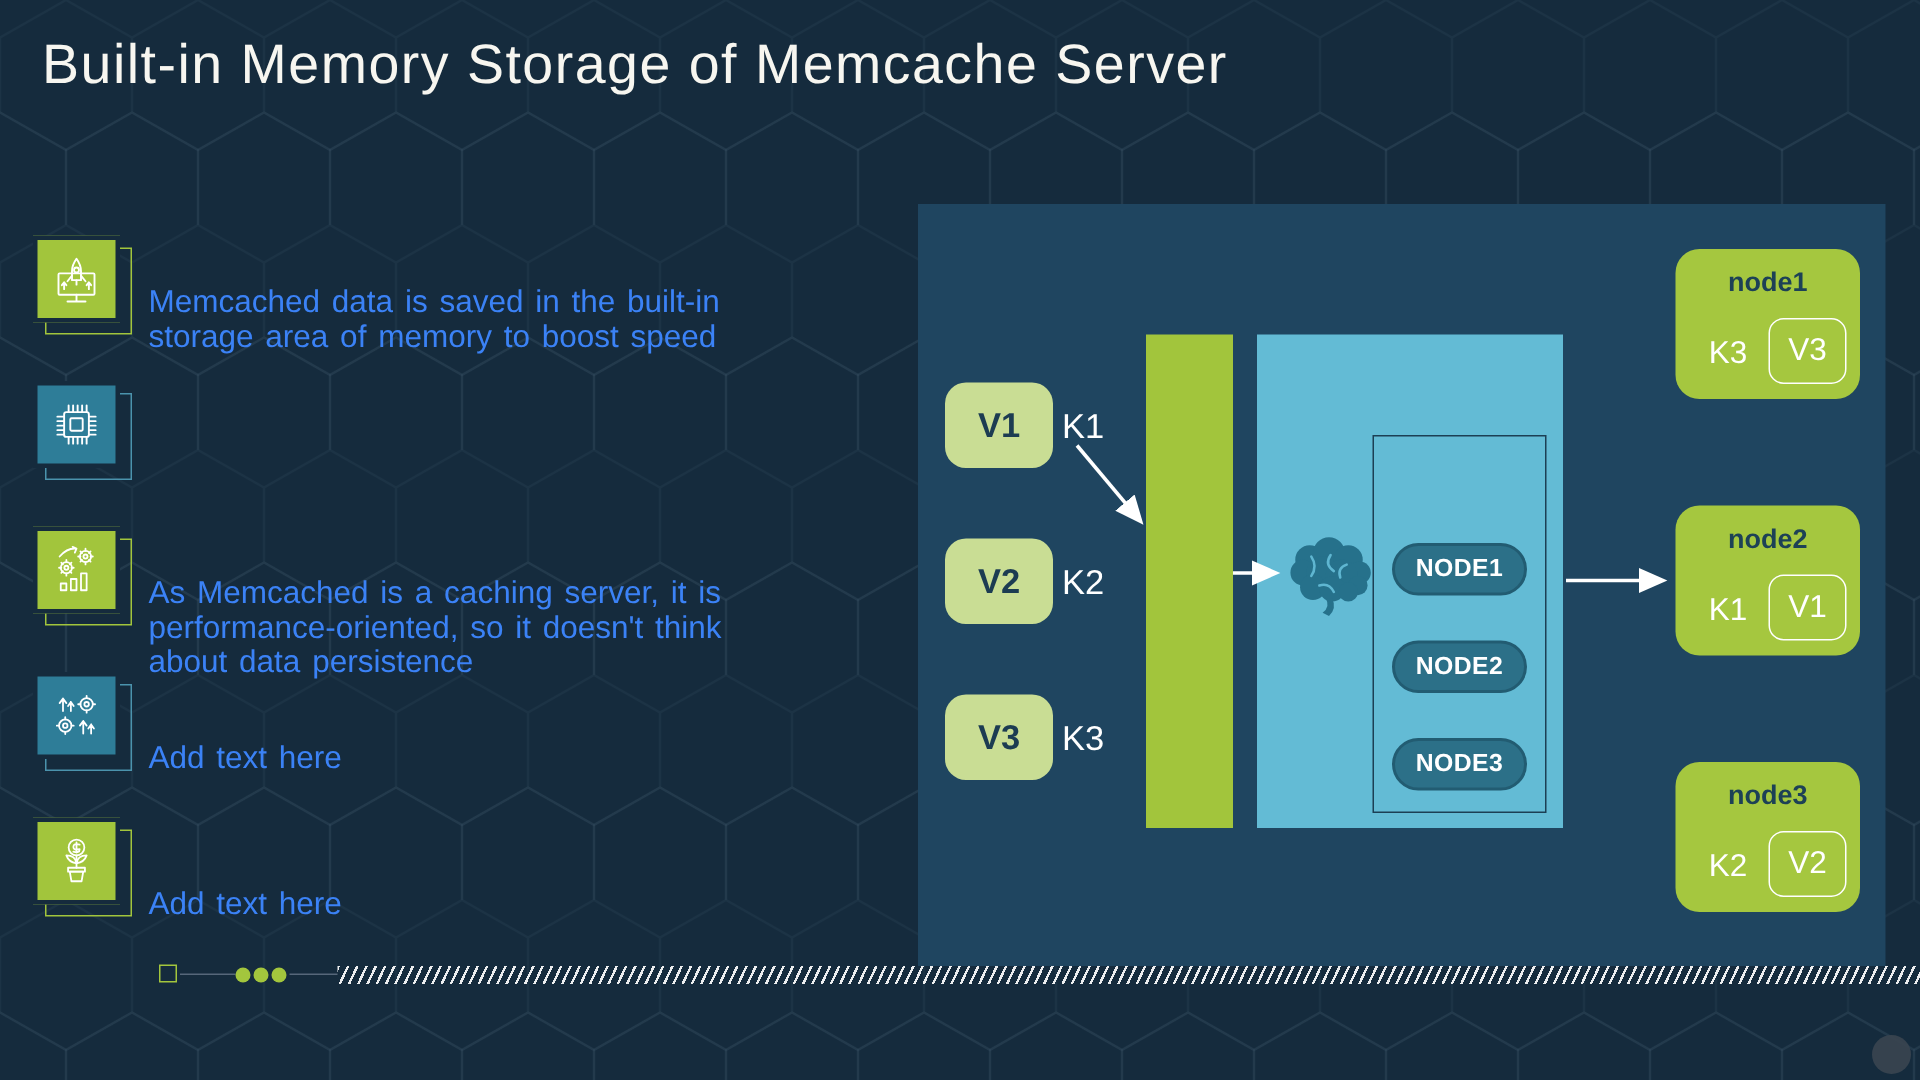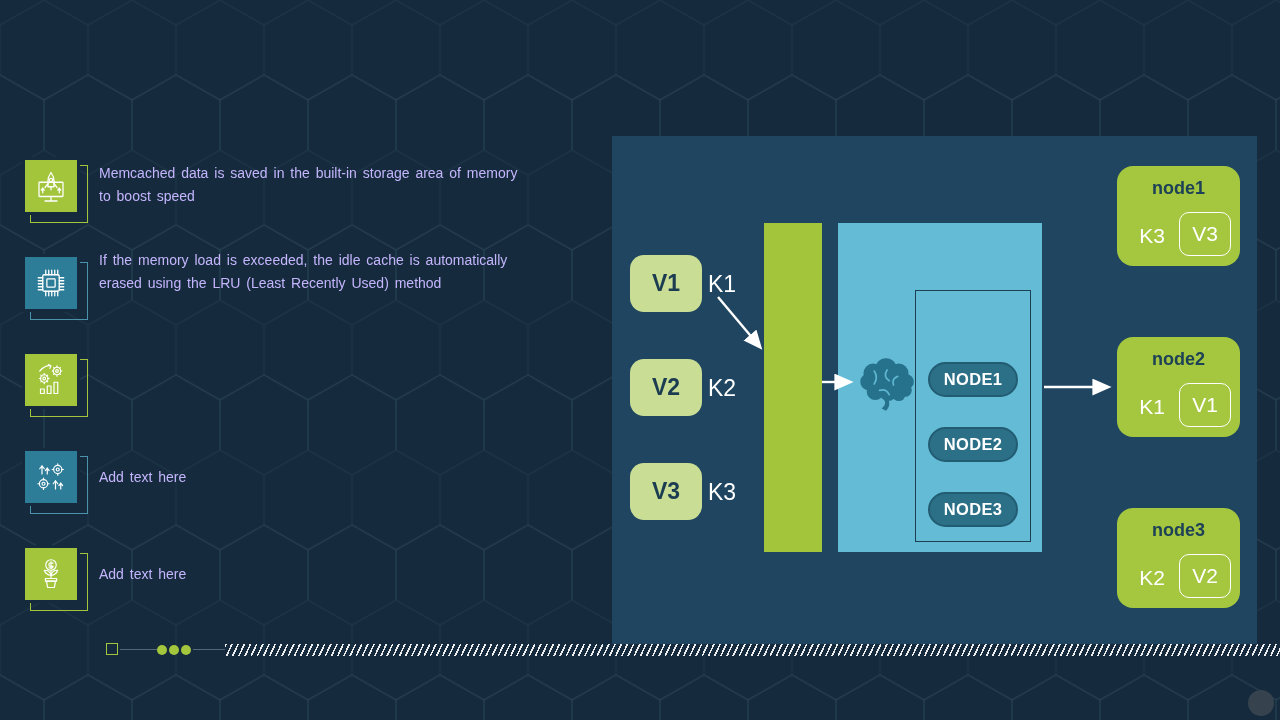--- a/index.html
+++ b/index.html
@@ -13,22 +13,22 @@
   .subtitle { position:absolute; left:28px; top:85px; width:860px; font-size:12px; color:#ffffff;
               word-spacing:4px; letter-spacing:.2px; }
 
   
   .icon-block { position:absolute; left:22px; width:68px; height:68px; }
   .icon-outline { position:absolute; left:8px; top:8px; width:58px; height:58px; border:1px solid #a2c53c; }
   .icon-fill { position:absolute; left:0; top:0; width:58px; height:58px; border:3px solid #152b3d;
                display:flex; align-items:center; justify-content:center; background:#a2c53c; }
   .icon-block.teal .icon-outline { border-color:#4b93ad; }
   .icon-block.teal .icon-fill { background:#2e7d98; }
-  .bullet-text { position:absolute; left:99px; width:432px; font-size:14px; line-height:23px;
-                 color:#c4b5fd; word-spacing:2px; }
+  .bullet-text { position:absolute; left:99px; width:432px; font-size:21px; line-height:23px;
+                 color:#3b82f6; word-spacing:2px;margin-top:28px; }
 
   
   .panel { position:absolute; left:612px; top:136px; width:645px; height:508px; background:#1f4560; }
   .vbox-src { position:absolute; left:630px; width:72px; height:57px; background:#c9dd94; border-radius:14px;
               display:flex; align-items:center; justify-content:center;
               color:#1c3c52; font-size:23px; font-weight:bold; }
   .klabel { position:absolute; left:708px; width:50px; height:30px; color:#ffffff; font-size:23px; }
   .greenbar { position:absolute; left:764px; top:223px; width:58px; height:329px; background:#a2c53c; }
   .bluepanel { position:absolute; left:838px; top:223px; width:204px; height:329px; background:#63bbd5; }
   .innerrect { position:absolute; left:915px; top:290px; width:116px; height:252px; border:1.5px solid #1c3f54; }
@@ -69,20 +69,21 @@
         <g fill="none" stroke="rgba(160,200,220,0.05)" stroke-width="1.5">
           <path d="M44 0 L88 25 L88 75 L44 100 L0 75 L0 25 Z"></path>
           <path d="M88 75 L132 100 L132 150 L88 175 L44 150 L44 100 Z"></path>
           <path d="M0 75 L44 100 L44 150 L0 175 L-44 150 L-44 100 Z"></path>
         </g>
       </pattern>
     </defs>
     <rect width="1280" height="720" fill="url(#hexp)"></rect>
   </svg>
 
+  <div class="title">Built-in Memory Storage of Memcache Server</div>
 
   <div class="icon-block green" style="top:157px">
     <div class="icon-outline"></div>
     <div class="icon-fill">
       <svg class="bullet-ic" width="36" height="36" viewBox="0 0 48 48" fill="none" stroke="#fff" stroke-width="1.7" stroke-linecap="round" stroke-linejoin="round">
         <rect x="8" y="19" width="32" height="19" rx="1"></rect>
         <path d="M24 38v5 M16 44h16"></path>
         <path d="M24 6c-2.6 3.6-4 7.4-4 11v8h8v-8c0-3.6-1.4-7.4-4-11z"></path>
         <circle cx="24" cy="16" r="2.2"></circle>
         <path d="M20 21l-4 5 M28 21l4 5 M24 25v4"></path>
@@ -95,39 +96,39 @@
   <div class="icon-block teal" style="top:254px">
     <div class="icon-outline"></div>
     <div class="icon-fill">
       <svg class="bullet-ic" width="36" height="36" viewBox="0 0 48 48" fill="none" stroke="#fff" stroke-width="1.7" stroke-linecap="round">
         <rect x="13" y="13" width="22" height="22" rx="2"></rect>
         <rect x="18.5" y="18.5" width="11" height="11" rx="1"></rect>
         <path d="M17 7v6 M21 7v6 M25 7v6 M29 7v6 M33 7v6 M17 35v6 M21 35v6 M25 35v6 M29 35v6 M33 35v6 M7 17h6 M7 21h6 M7 25h6 M7 29h6 M7 33h6 M35 17h6 M35 21h6 M35 25h6 M35 29h6 M35 33h6"></path>
       </svg>
     </div>
   </div>
-  <div class="bullet-text" style="top:249px">If the memory load is exceeded, the idle cache is automatically erased using the LRU (Least Recently Used) method</div>
 
   <div class="icon-block green" style="top:351px">
     <div class="icon-outline"></div>
     <div class="icon-fill">
       <svg class="bullet-ic" width="36" height="36" viewBox="0 0 48 48" fill="none" stroke="#fff" stroke-width="1.6" stroke-linecap="round" stroke-linejoin="round">
         <circle cx="15" cy="22" r="5"></circle>
           <circle cx="15" cy="22" r="1.8"></circle>
         <path d="M15 15v2 M15 27v2 M8.5 22h2 M19.5 22h2 M10.5 17.5l1.4 1.4 M18.1 25.1l1.4 1.4 M19.5 17.5l-1.4 1.4 M11.9 25.1l-1.4 1.4"></path>
         <circle cx="32" cy="12" r="5"></circle>
           <circle cx="32" cy="12" r="1.8"></circle>
         <path d="M32 5v2 M32 17v2 M25.5 12h2 M36.5 12h2 M27.5 7.5l1.4 1.4 M35.1 15.1l1.4 1.4 M36.5 7.5l-1.4 1.4 M28.9 15.1l-1.4 1.4"></path>
         <path d="M9 12q7-8 15-7 M24 5l-3.5-1.5 M24 5l-1.5 3.5"></path>
         <rect x="10" y="36" width="5" height="6"></rect>
         <rect x="19" y="32" width="5" height="10"></rect>
         <rect x="28" y="27" width="5" height="15"></rect>
       </svg>
     </div>
   </div>
+  <div class="bullet-text" style="top:356px">As Memcached is a caching server, it is performance-oriented, so it doesn't think about data persistence</div>
 
   <div class="icon-block teal" style="top:448px">
     <div class="icon-outline"></div>
     <div class="icon-fill">
       <svg class="bullet-ic" width="36" height="36" viewBox="0 0 48 48" fill="none" stroke="#fff" stroke-width="1.6" stroke-linecap="round" stroke-linejoin="round">
         <path d="M12 20V9 M12 9l-3 4 M12 9l3 4 M19 20v-8 M19 12l-2.5 3.5 M19 12l2.5 3.5"></path>
         <circle cx="33" cy="14" r="5.5"></circle>
           <circle cx="33" cy="14" r="2"></circle>
         <path d="M33 6.5v2 M33 19.5v2 M25.5 14h2 M38.5 14h2"></path>
         <circle cx="14" cy="33" r="5.5"></circle>

